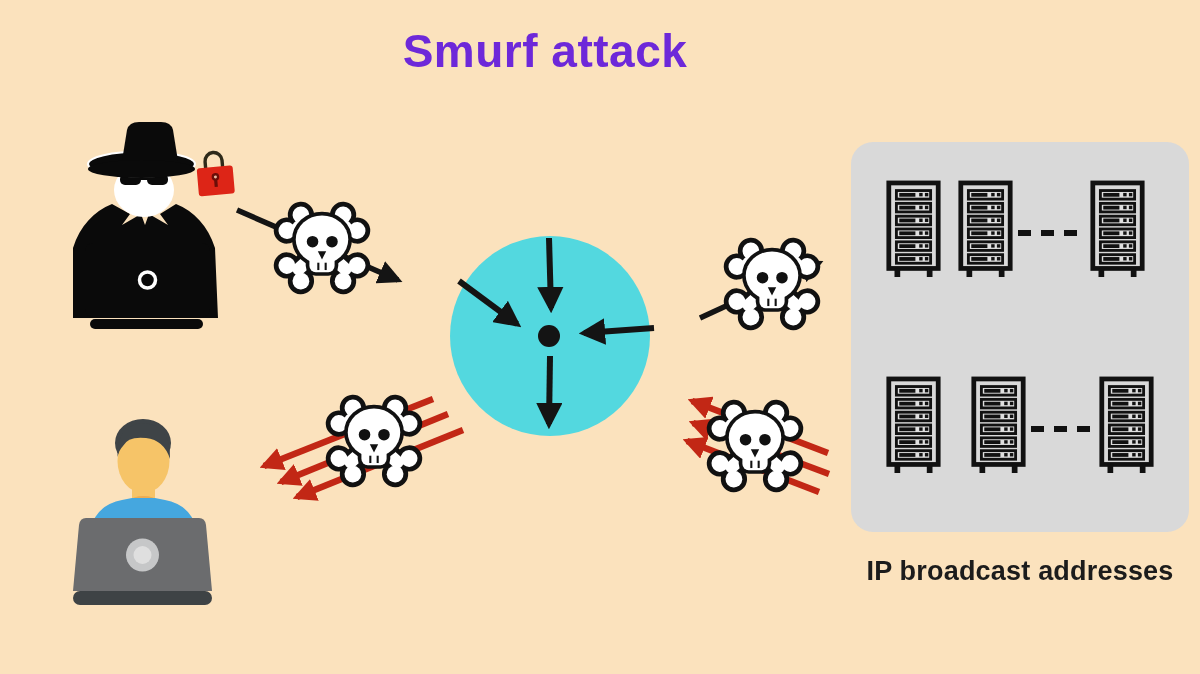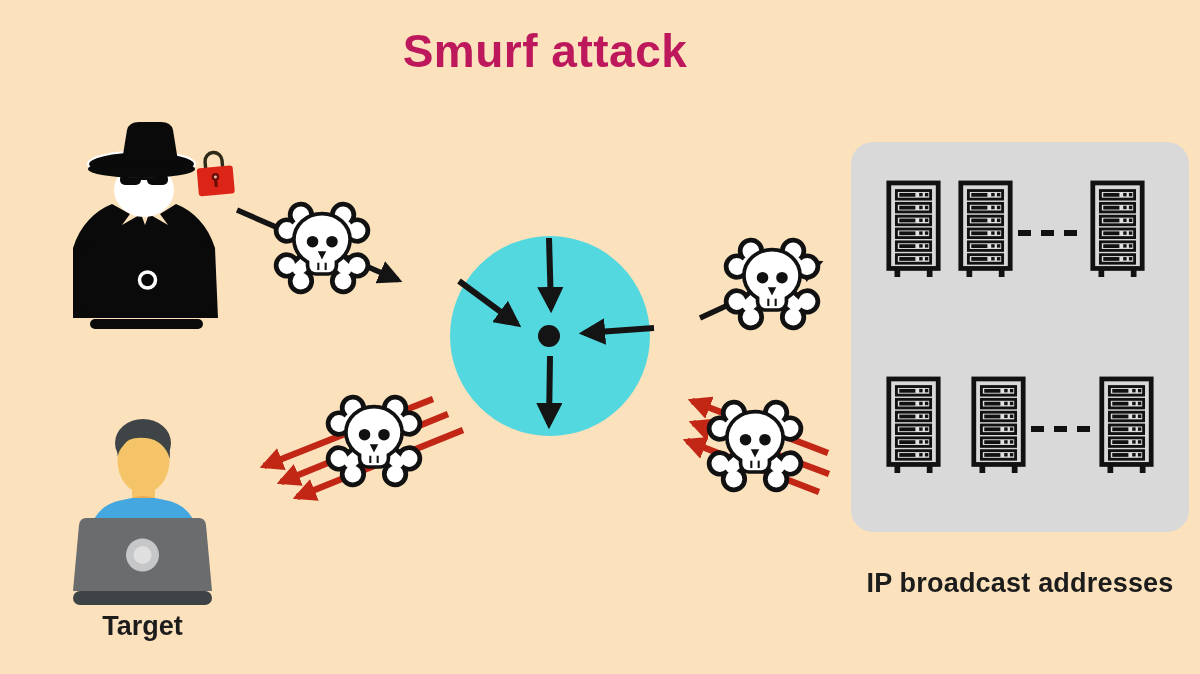--- a/index.html
+++ b/index.html
@@ -4,29 +4,29 @@
 <style>
   html,body{margin:0;padding:0;}
   .stage{
     position:relative;width:1200px;height:674px;overflow:hidden;
     background:#FBE2BD;
     font-family:"Liberation Sans", sans-serif;
   }
   .stage *{box-sizing:border-box;}
   .title{
     position:absolute;top:24px;left:0;width:1090px;
-    text-align:center;font-size:46px;font-weight:800;color:#be185d;
+    text-align:center;font-size:46px;font-weight:800;color:#6d28d9;
     letter-spacing:0.5px;
   }
   .node-label{
     position:absolute;text-align:center;font-size:27px;font-weight:700;color:#1c1c1c;
   }
   .attacker-label{left:70px;top:338px;width:160px;}
   .target-label{left:70px;top:611px;width:145px;}
-  .broadcast-label{left:840px;top:556px;width:360px;letter-spacing:0.2px;margin-top:12px;}
+  .broadcast-label{left:840px;top:556px;width:360px;letter-spacing:0.2px;}
   .icon-svg{position:absolute;display:block;}
   .attacker-svg{left:70px;top:112px;}
   .target-svg{left:70px;top:415px;}
   .broadcast-box{
     position:absolute;left:851px;top:142px;width:338px;height:390px;
     background:#D9D9D9;border-radius:22px;
   }
   .server{position:absolute;width:57px;height:103px;}
   .dash-link{
     position:absolute;height:6px;
@@ -168,21 +168,20 @@
     <rect x="62" y="70" width="23" height="16" fill="#F6C468"></rect>
     <ellipse cx="73.5" cy="86" rx="13" ry="5" fill="#ECAC52"></ellipse>
     <path d="M20,115 Q26,90 52,85 L62,83 L85,83 L95,85 Q121,90 127,115 L127,122 L20,122 Z" fill="#45A7DF"></path>
     <g>
       <path d="M16,103 L129,103 Q135,103 136,110 L142,176 L3,176 L9,110 Q10,103 16,103 Z" fill="#6B6C6E"></path>
       <circle cx="72.5" cy="140" r="16.5" fill="#C6C7C8"></circle>
       <circle cx="72.5" cy="140" r="9" fill="#DFDFDF"></circle>
       <rect x="3" y="176" width="139" height="14" rx="7" fill="#3E4345"></rect>
     </g>
   </svg>
-  <div class="node-label target-label">Target</div>
 
   <svg class="overlay" width="1200" height="674" viewBox="0 0 1200 674">
     <defs>
       <marker id="ab" viewBox="0 0 10 10" refX="8" refY="5" markerWidth="4.4" markerHeight="4.4" orient="auto-start-reverse">
         <path d="M0,0 L10,5 L0,10 Z" fill="#141414"></path>
       </marker>
       <marker id="ar" viewBox="0 0 10 10" refX="8" refY="5" markerWidth="3.6" markerHeight="3.6" orient="auto-start-reverse">
         <path d="M0,0 L10,5 L0,10 Z" fill="#C22715"></path>
       </marker>
     </defs>

